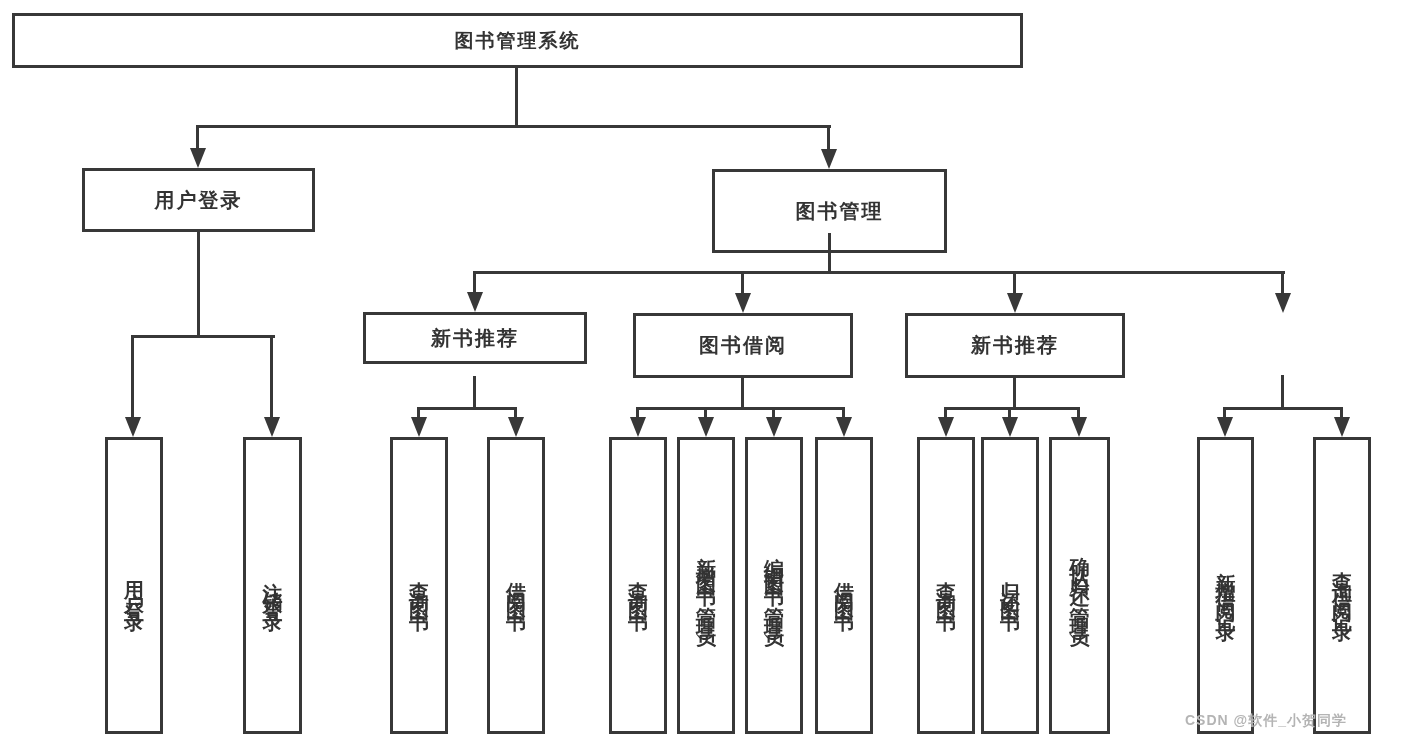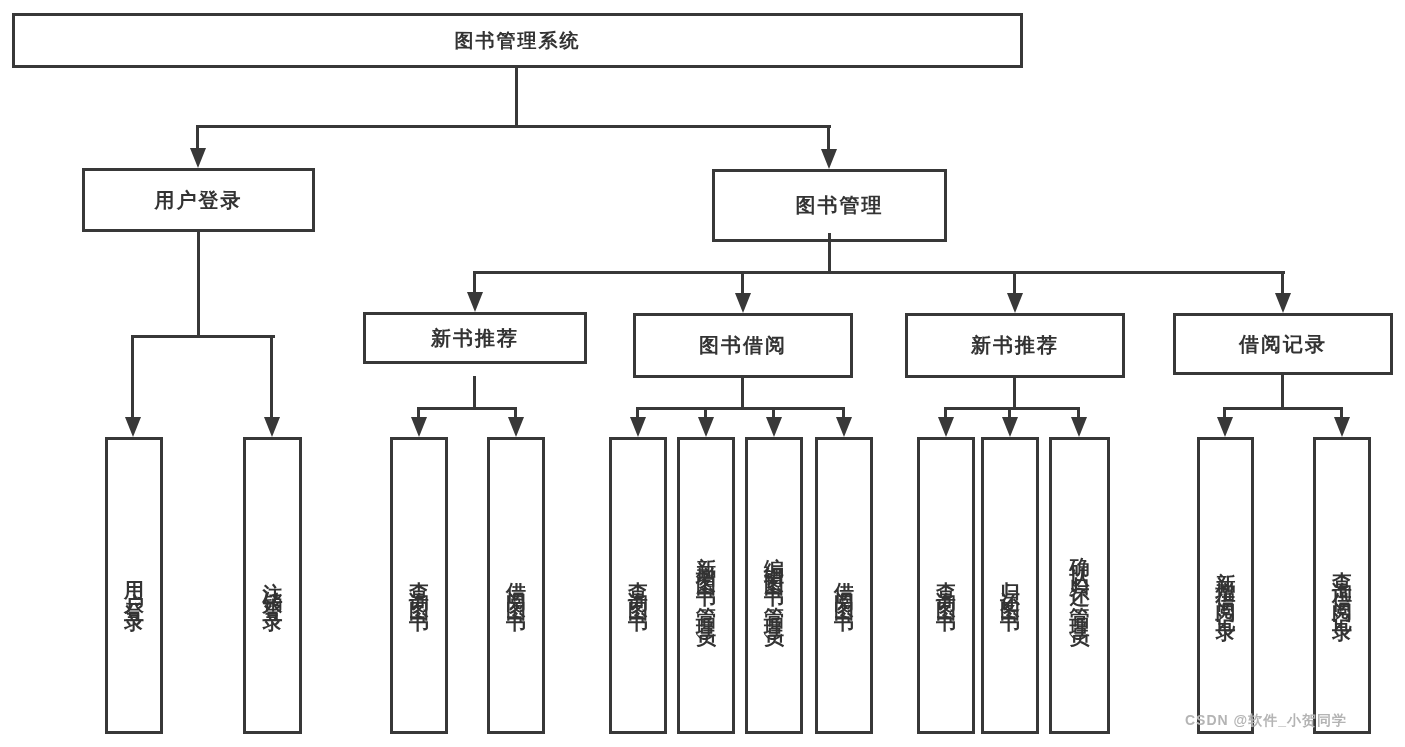--- a/index.html
+++ b/index.html
@@ -75,38 +75,37 @@
 <div id="stage">
 
   <div class="box root" style="left:12px; top:13px; width:1011px; height:55px;">图书管理系统</div>
 
   <div class="vl" style="left:515px; top:68px; height:58px;"></div>
   <div class="hl" style="left:197px; top:125px; width:634px;"></div>
   <div class="arr" style="left:196px; top:125px; height:23px;"></div>
   <div class="arr" style="left:827px; top:125px; height:24px;"></div>
 
   <div class="box" style="left:82px; top:168px; width:233px; height:64px;">用户登录</div>
-  <div class="box" style="left:712px; top:169px; width:235px; height:73px;padding-left:20px;">图书管理</div>
+  <div class="box" style="left:712px; top:169px; width:235px; height:84px;padding-left:20px;">图书管理</div>
 
   <div class="vl" style="left:197px; top:232px; height:106px;"></div>
   <div class="hl" style="left:132px; top:335px; width:143px;"></div>
   <div class="arr" style="left:131px; top:335px; height:82px;"></div>
   <div class="arr" style="left:270px; top:335px; height:82px;"></div>
 
   <div class="vl" style="left:828px; top:233px; height:41px;"></div>
   <div class="hl" style="left:474px; top:271px; width:811px;"></div>
   <div class="arr" style="left:473px; top:271px; height:21px;"></div>
   <div class="arr" style="left:741px; top:271px; height:22px;"></div>
   <div class="arr" style="left:1013px; top:271px; height:22px;"></div>
   <div class="arr" style="left:1281px; top:271px; height:22px;"></div>
 
   <div class="box" style="left:363px; top:312px; width:224px; height:52px;">新书推荐</div>
   <div class="box" style="left:633px; top:313px; width:220px; height:65px;">图书借阅</div>
   <div class="box" style="left:905px; top:313px; width:220px; height:65px;">新书推荐</div>
-  <div class="box" style="left:1173px; top:313px; width:220px; height:62px;">借阅记录</div>
 
   <div class="vl" style="left:473px; top:376px; height:34px;"></div>
   <div class="hl" style="left:418px; top:407px; width:99px;"></div>
   <div class="arr" style="left:417px; top:407px; height:10px;"></div>
   <div class="arr" style="left:514px; top:407px; height:10px;"></div>
 
   <div class="vl" style="left:741px; top:378px; height:32px;"></div>
   <div class="hl" style="left:637px; top:407px; width:208px;"></div>
   <div class="arr" style="left:636px; top:407px; height:10px;"></div>
   <div class="arr" style="left:704px; top:407px; height:10px;"></div>

